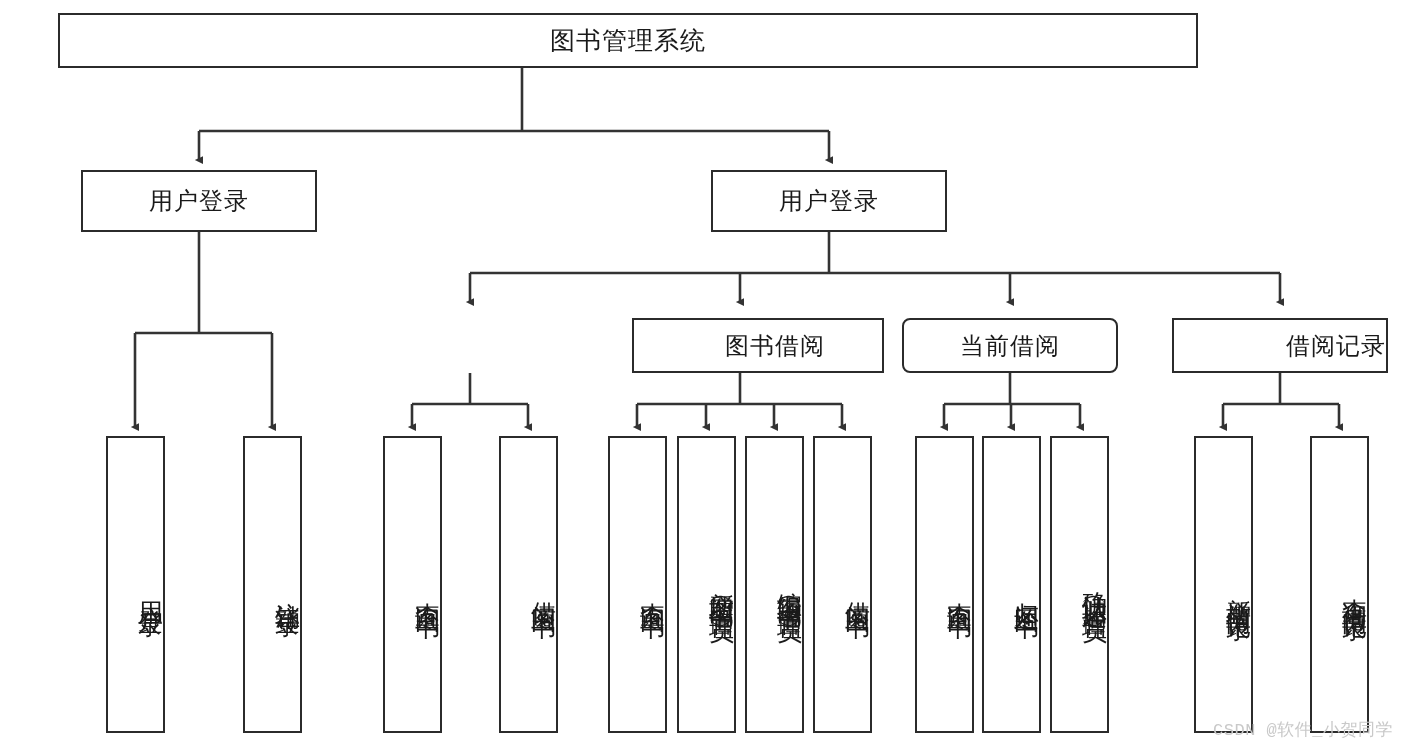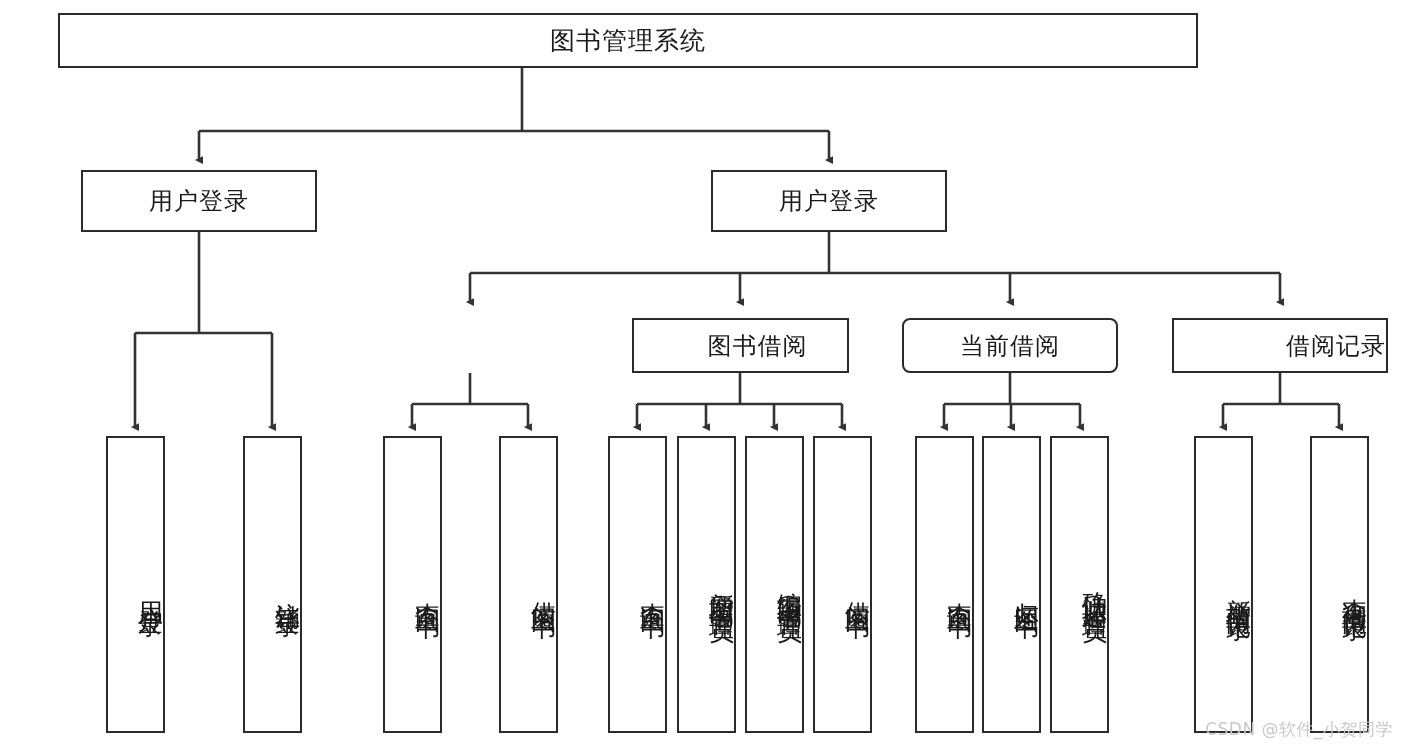--- a/index.html
+++ b/index.html
@@ -60,20 +60,21 @@
   }
   .watermark {
     position: absolute;
     right: 12px;
     bottom: 6px;
     font-size: 17px;
     color: #c9c9c9;
     letter-spacing: 0.5px;
     white-space: nowrap;
     pointer-events: none;
+    font-family: Liberation Mono, monospace;
   }
 </style>
 </head>
 <body>
 
 <div id="diagram-root">
 
   <svg class="diagram-canvas" viewBox="0 0 1405 747">
     <defs>
       <marker id="arrowhead" markerWidth="9" markerHeight="9" refX="4.2" refY="4.4" orient="auto" markerUnits="userSpaceOnUse">
@@ -128,21 +129,21 @@
     <span>图书管理系统</span>
   </div>
 
   <div class="node-box horizontal" style="left:81px; top:170px; width:236px; height:62px;">
     <span>用户登录</span>
   </div>
   <div class="node-box horizontal" style="left:711px; top:170px; width:236px; height:62px;">
     <span>用户登录</span>
   </div>
 
-  <div class="node-box horizontal" style="left:632px; top:318px; width:217px; height:55px;padding-left:34px;">
+  <div class="node-box horizontal" style="left:632px; top:318px; width:252px; height:55px;padding-left:34px;">
     <span>图书借阅</span>
   </div>
   <div class="node-box horizontal" style="left:902px; top:318px; width:216px; height:55px;border-radius:8px;">
     <span>当前借阅</span>
   </div>
   <div class="node-box horizontal" style="left:1172px; top:318px; width:216px; height:55px;justify-content:flex-end;">
     <span>借阅记录</span>
   </div>
 
   <div class="node-box vertical" style="left:106px; top:436px; width:59px; height:297px;">

